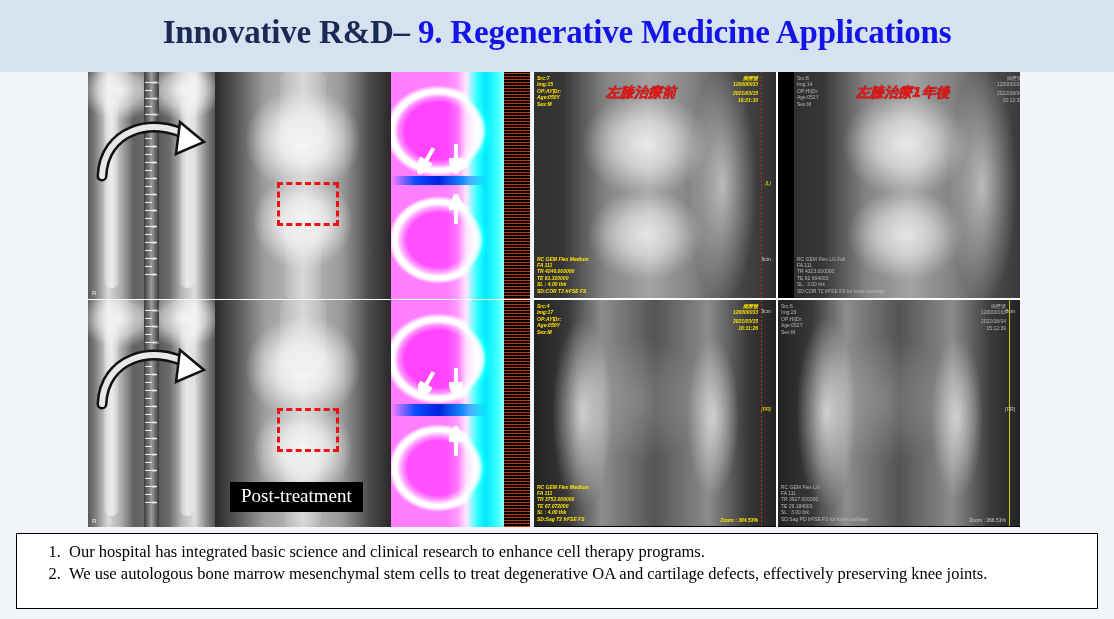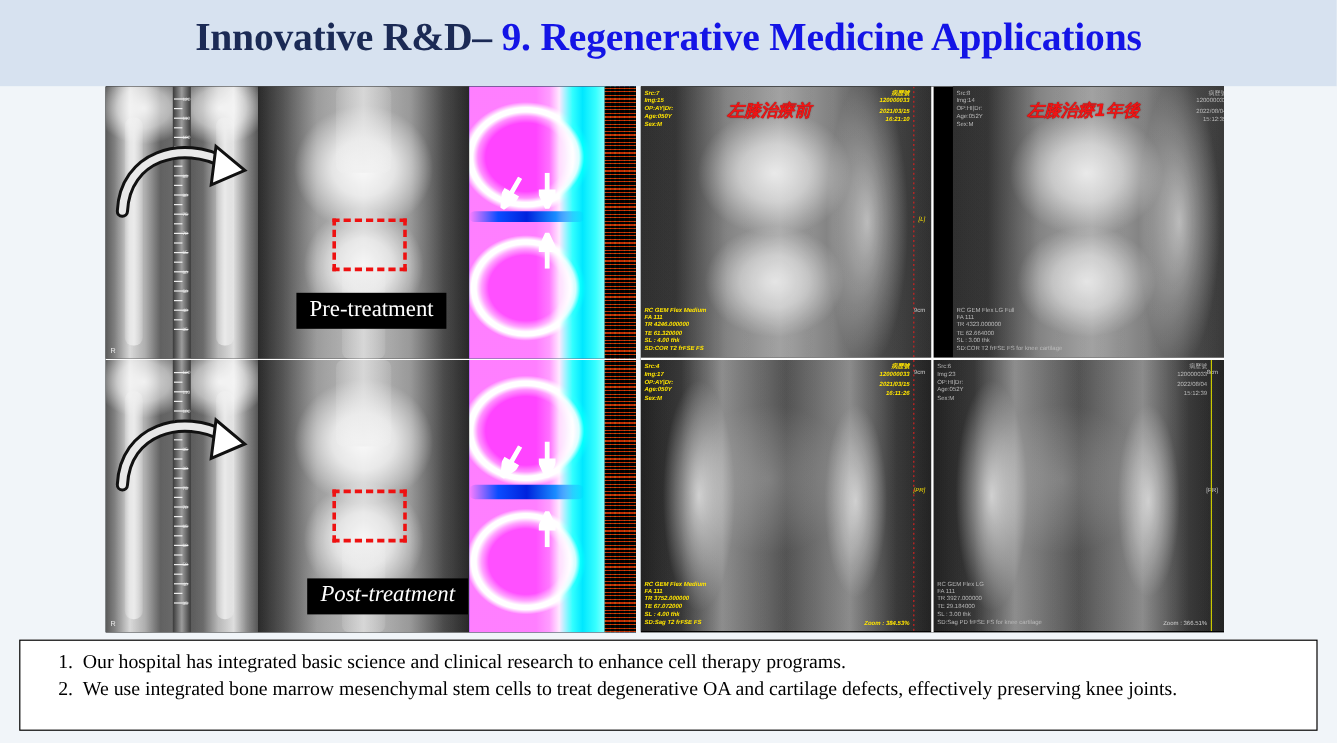--- a/index.html
+++ b/index.html
@@ -266,21 +266,20 @@
         <path d="M7 0 L7 20 M7 29 L1 16 L13 16 Z" stroke="#fff" stroke-width="4" fill="#fff"></path>
       </svg>
       <svg class="wh-arrow" style="left:58px;top:72px;" viewBox="0 0 14 30">
         <path d="M7 0 L7 20 M7 29 L1 16 L13 16 Z" stroke="#fff" stroke-width="4" fill="#fff"></path>
       </svg>
       <svg class="wh-arrow" style="left:58px;top:122px;transform:rotate(180deg)" viewBox="0 0 14 30">
         <path d="M7 0 L7 20 M7 29 L1 16 L13 16 Z" stroke="#fff" stroke-width="4" fill="#fff"></path>
       </svg>
     </div>
 
-    <div class="tx-label" style="left:159px;top:172px;">Pre-treatment</div>
   </div>
 
   <div class="row-divider"></div>
 
   <div class="xr-row bottom">
 
     <div class="leg-cell">
       <div class="femur" style="left:16px;top:26px;height:190px;"></div>
       <div class="femur" style="left:92px;top:26px;height:190px;"></div>
       <div class="ruler">
@@ -344,21 +343,21 @@
         <path d="M7 0 L7 20 M7 29 L1 16 L13 16 Z" stroke="#fff" stroke-width="4" fill="#fff"></path>
       </svg>
       <svg class="wh-arrow" style="left:58px;top:68px;" viewBox="0 0 14 30">
         <path d="M7 0 L7 20 M7 29 L1 16 L13 16 Z" stroke="#fff" stroke-width="4" fill="#fff"></path>
       </svg>
       <svg class="wh-arrow" style="left:58px;top:126px;transform:rotate(180deg)" viewBox="0 0 14 30">
         <path d="M7 0 L7 20 M7 29 L1 16 L13 16 Z" stroke="#fff" stroke-width="4" fill="#fff"></path>
       </svg>
     </div>
 
-    <div class="tx-label" style="left:168px;top:182px;font-style:italic;">Post-treatment</div>
+    <div class="tx-label" style="left:142px;top:182px;">Post-treatment</div>
   </div>
 </div>
 
 <div id="mri-panel">
 
   <div class="mri-q tl">
     <div class="knee-mr"></div>
     <div class="dicom y" style="left:3px;top:3px;">Src:7
 Img:15
 OP:AY|Dr:
@@ -449,15 +448,15 @@
     <div class="ref-line-v" style="right:10px;background:#c8c800;"></div>
   </div>
 
   <div class="mri-vline"></div>
   <div class="mri-hline"></div>
 </div>
 
 <div id="notes">
   <ol>
     <li>Our hospital has integrated basic science and clinical research to enhance cell therapy programs.</li>
-    <li>We use integrated bone marrow mesenchymal stem cells to treat degenerative OA and cartilage defects, effectively preserving knee joints.</li>
+    <li>We use autologous bone marrow mesenchymal stem cells to treat degenerative OA and cartilage defects, effectively preserving knee joints.</li>
   </ol>
 </div>
 
 </body></html>

